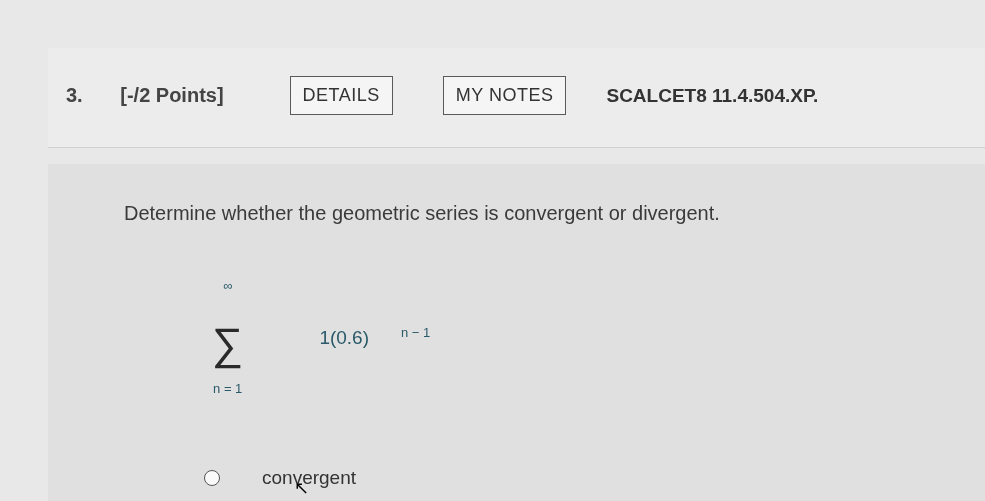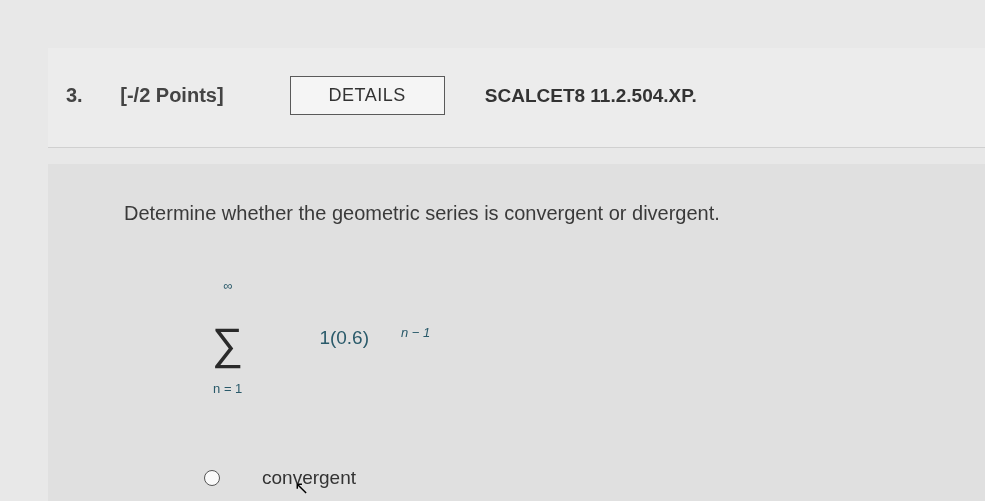--- a/index.html
+++ b/index.html
@@ -25,21 +25,21 @@
     }
     .question-label {
       font-size: 20px;
       font-weight: 700;
       color: #444;
       margin-left: 2px;
     }
     .btn {
       border: 1.5px solid #5a5a5a;
       background: #f5f5f5;
-      padding: 8px 38px;
+      padding: 8px 12px;
       font-size: 18px;
       font-weight: 500;
       color: #333;
       cursor: pointer;
       letter-spacing: 0.5px;
       text-align: right;
     }
     .source-label {
       font-size: 19px;
       font-weight: 700;
@@ -84,21 +84,20 @@
       color: #2a5a6a;
       margin-top: 2px;
     }
     .term {
       font-size: 19px;
       color: #2a5a6a;
       white-space: nowrap;
     }
     .term sup {
       font-size: 13px;
-      font-style: italic;
     }
     .options {
       margin-left: 64px;
       margin-bottom: 36px;
     }
     .option-row {
       display: flex;
       align-items: center;
       gap: 10px;
       font-size: 19px;
@@ -139,21 +138,22 @@
   </style>
 </head>
 <body>
 
 <div class="header">
   <span class="question-label">
     <span>3.</span>
     <span>[-/2 Points]</span>
   </span>
   <button class="btn">DETAILS</button>
-  <span class="source-label">SCALCET8 11.2.504.XP.</span>
+  <button class="btn">MY NOTES</button>
+  <span class="source-label">SCALCET8 11.4.504.XP.</span>
 </div>
 
 <div class="body">
   <div class="prompt">Determine whether the geometric series is convergent or divergent.</div>
 
   <div class="sigma-block">
     <div class="sigma-wrap">
       <div class="sigma-top">∞</div>
       <div class="sigma-sym">∑</div>
       <div class="sigma-bot">n = 1</div>

